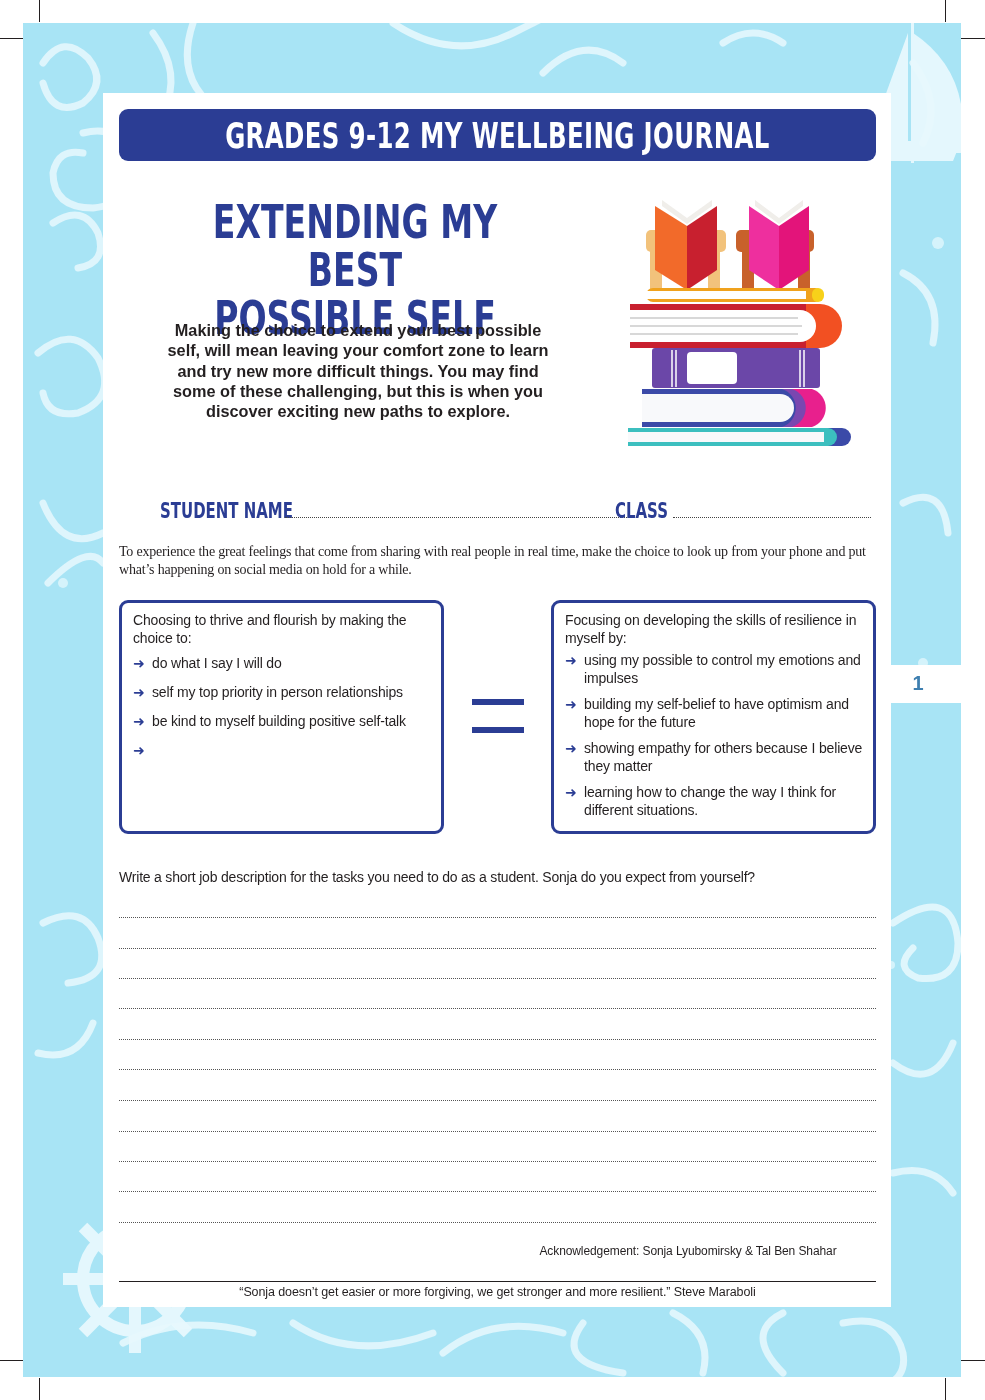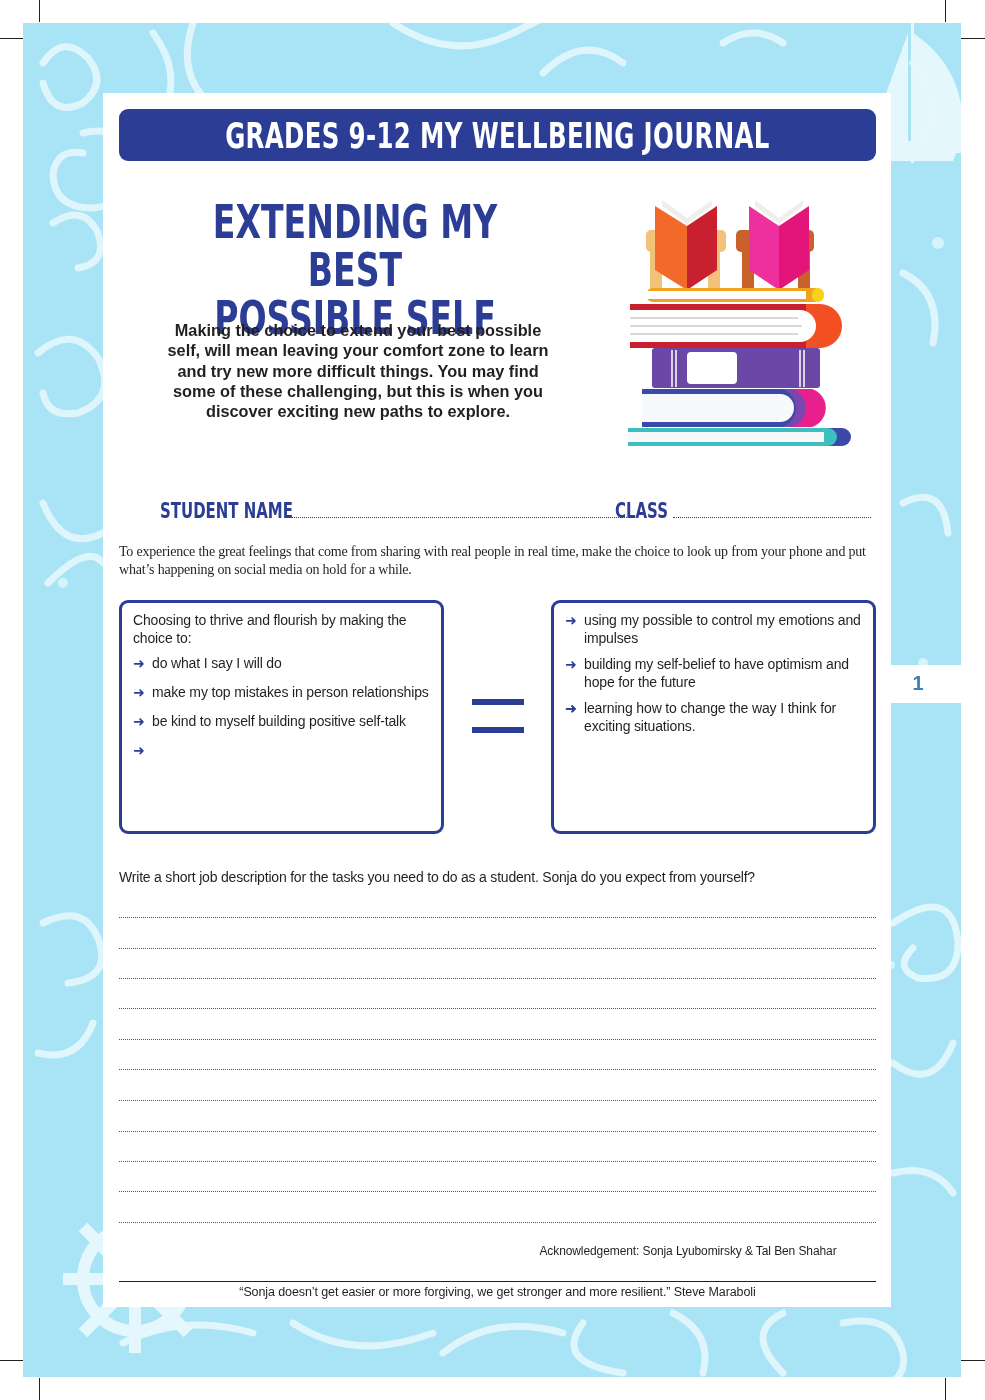--- a/index.html
+++ b/index.html
@@ -244,37 +244,38 @@
   <span class="field-label" style="left:0;">CLASS</span>
   <div class="dots" style="left:58px;top:19px;width:198px;"></div>
 </div>
 
 <div class="para">To experience the great feelings that come from sharing with real people in real time, make the choice to look up from your phone and put what’s happening on social media on hold for a while.</div>
 
 <div class="box" style="left:119px;width:325px;height:234px;">
   <p class="box-intro">Choosing to thrive and flourish by making the choice to:</p>
   <ul>
     <li><span class="arrow">➜</span><span>do what I say I will do</span></li>
-    <li><span class="arrow">➜</span><span>make my top mistakes in person relationships</span></li>
+    <li><span class="arrow">➜</span><span>self my top priority in person relationships</span></li>
     <li><span class="arrow">➜</span><span>be kind to myself building positive self-talk</span></li>
     <li><span class="arrow">➜</span></li>
   </ul>
 </div>
 
 <div class="equals">
   <div style="top:0;"></div>
   <div style="top:28px;"></div>
 </div>
 
 <div class="box" style="left:551px;width:325px;height:234px;">
+  <p class="box-intro" style="margin-bottom:4px;">Focusing on developing the skills of resilience in myself by:</p>
   <ul>
     <li style="margin-bottom:8px;"><span class="arrow">➜</span><span>using my possible to control my emotions and impulses</span></li>
     <li style="margin-bottom:8px;"><span class="arrow">➜</span><span>building my self-belief to have optimism and hope for the future</span></li>
-    <li style="margin-bottom:8px;"><span class="arrow">➜</span></li>
-    <li style="margin-bottom:8px;"><span class="arrow">➜</span><span>learning how to change the way I think for exciting situations.</span></li>
+    <li style="margin-bottom:8px;"><span class="arrow">➜</span><span>showing empathy for others because I believe they matter</span></li>
+    <li style="margin-bottom:8px;"><span class="arrow">➜</span><span>learning how to change the way I think for different situations.</span></li>
   </ul>
 </div>
 
 <div class="question">Write a short job description for the tasks you need to do as a student. Sonja do you expect from yourself?</div>
 
 <div class="write-line" style="top:917px;"></div>
 <div class="write-line" style="top:948px;"></div>
 <div class="write-line" style="top:978px;"></div>
 <div class="write-line" style="top:1008px;"></div>
 <div class="write-line" style="top:1039px;"></div>

